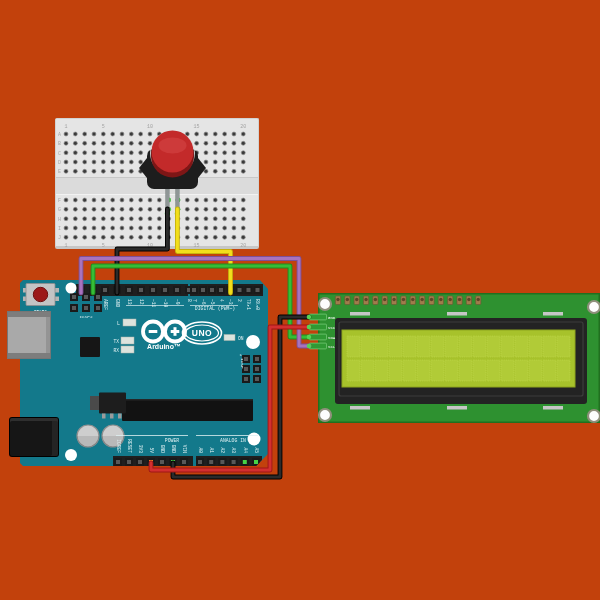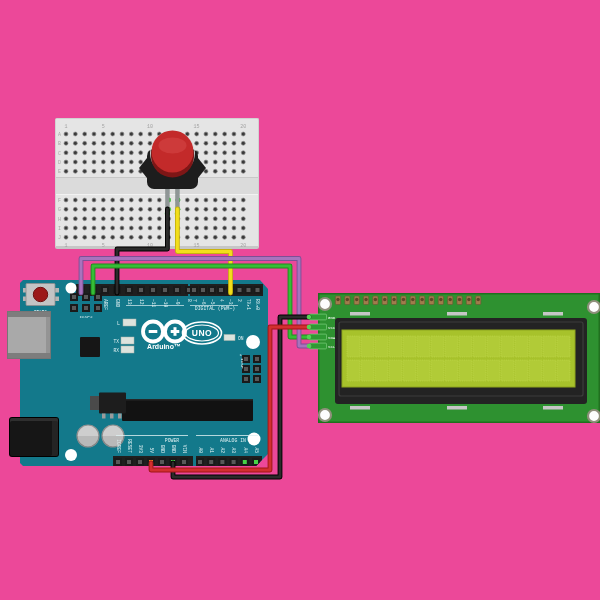--- a/index.html
+++ b/index.html
@@ -1,16 +1,16 @@
 <!DOCTYPE html>
 <html><head>
 <meta charset="utf-8">
 <style>
   html,body{margin:0;padding:0;background:#fff;font-family:"Liberation Sans",sans-serif;}
-  .stage{position:relative;width:600px;height:600px;background:#ec4899;overflow:hidden;}
+  .stage{position:relative;width:600px;height:600px;background:#c2410c;overflow:hidden;}
   .board{position:absolute;}
   .breadboard{left:55px;top:118px;width:202px;height:127px;background:#e5e5e5;
     border:1px solid #d2d2d2;border-bottom:3px solid #c6c6c6;border-radius:2px;}
   .arduino{left:20px;top:280px;width:248px;height:186px;background:#13798b;
     clip-path:polygon(3px 0px,240px 0px,248px 9px,248px 174px,236px 186px,3px 186px,0px 183px,0px 3px);}
   .usb{left:8px;top:312px;width:42px;height:46px;background:#a9a9a9;
     box-shadow:inset 0 5px 0 #7d7d7d, inset 0 -5px 0 #7d7d7d, inset -4px 0 0 #949494, 0 0 0 1px #767676;}
   .jack{left:10px;top:418px;width:48px;height:38px;background:#161616;border-radius:2px;
     box-shadow:inset 0 3px 0 #2f2f2f, inset -6px 0 0 #242424, 0 0 0 1px #000;}
   .lcd{left:318px;top:293px;width:282px;height:130px;background:#2e9130;

